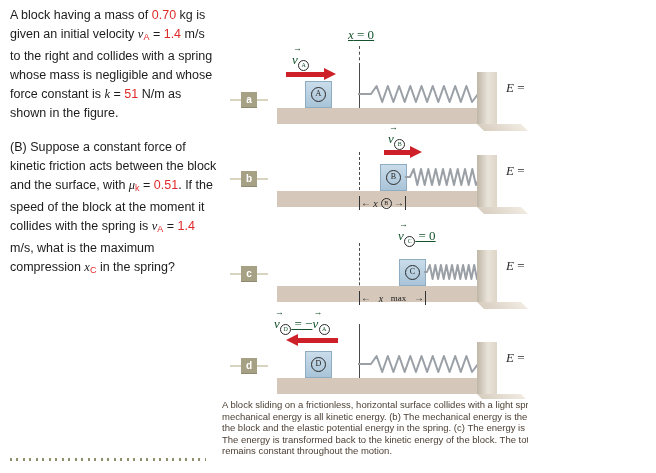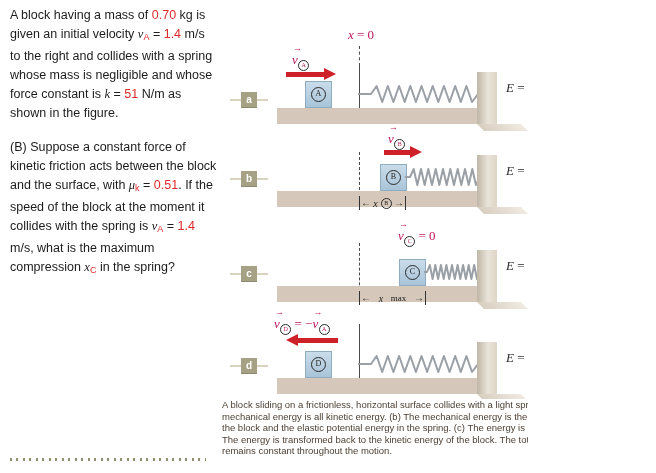--- a/index.html
+++ b/index.html
@@ -54,21 +54,21 @@
   .csub{display:inline-block;width:9px;height:9px;border:1px solid #2a2a2a;border-radius:50%;
         font-size:6px;line-height:8.5px;text-align:center;vertical-align:-3px;
         font-style:normal;font-family:"Liberation Serif",serif;margin-left:0.5px;}
   .stack{display:inline-flex;flex-direction:column;align-items:center;vertical-align:-5px;
         line-height:1;margin-left:1px;}
   .stack .stk-sup{font-size:8.5px;font-style:normal;}
   .stack .csub{vertical-align:0;margin-top:1px;}
   .stack .stk-sub{font-size:8px;font-style:normal;}
   .vec{position:relative;display:inline-block;}
   .vec .vecarrow{position:absolute;left:1px;top:-9px;font-size:9px;font-style:normal;}
-  .vlabel{position:absolute;font-family:"Liberation Serif",serif;font-size:13px;color:#be185d;white-space:nowrap;}
+  .vlabel{position:absolute;font-family:"Liberation Serif",serif;font-size:13px;color:#14532d;white-space:nowrap;text-decoration:underline;}
   .eq{position:absolute;}
 
   
   .marker{position:absolute;height:14px;border-left:1px solid #333;border-right:1px solid #333;
         display:flex;align-items:center;justify-content:space-between;
         font-family:"Liberation Serif",serif;font-size:10px;color:#222;padding:0 1px;box-sizing:border-box;}
   .marker .mi{font-size:10px;line-height:1;}
 
   
   .caption{position:absolute;left:222px;top:399px;width:432px;font-size:9.5px;line-height:11.5px;color:#4b3e33;}

